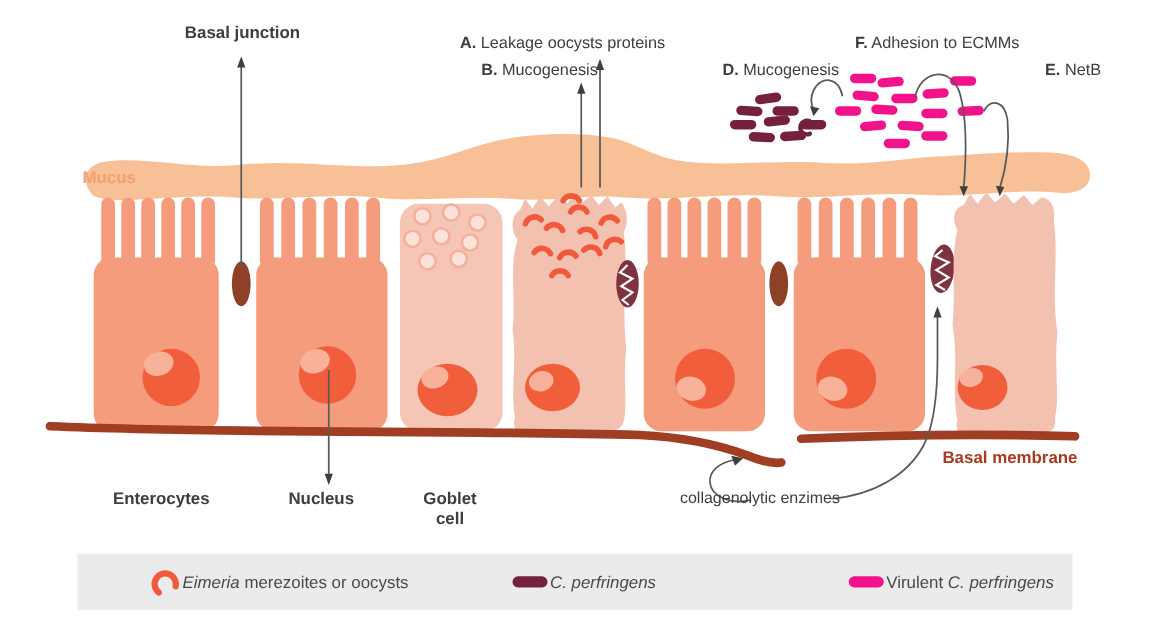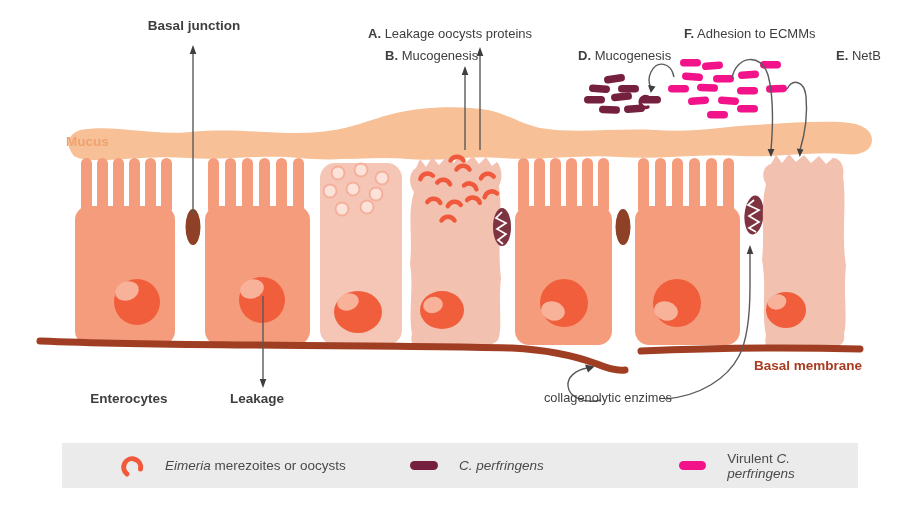--- a/index.html
+++ b/index.html
@@ -8,21 +8,21 @@
   .art{position:absolute;left:0;top:0;}
   .lbl{position:absolute;font-size:13px;color:var(--text);white-space:nowrap;line-height:1.15;}
   .lbl b{font-weight:700;}
   .bold{font-weight:700;font-size:13.5px;}
   .center{text-align:center;white-space:normal;}
   .mucus-lbl{color:var(--mucus-label);padding-left:48px;}
   .basal-lbl{color:var(--basal-membrane-label);text-align:right;}
   .c-call{font-size:12.8px;}
   .legend{position:absolute;left:62px;top:443px;width:796px;height:45px;
           background:var(--legend-bg);}
-  .legend-item{position:absolute;top:0;height:45px;display:flex;align-items:center;gap:21px;
+  .legend-item{position:absolute;top:0;height:45px;display:flex;align-items:center;gap:2px;
                font-size:13.5px;color:var(--legend-text);}
   .legend-item i{font-style:italic;}
   .rod{display:inline-block;width:28px;height:9px;border-radius:4.5px;}
   .dark-rod{background:var(--bacteria-dark);}
   .pink-rod{background:var(--bacteria-pink);}
   .cres{stroke:var(--eimeria);fill:none;stroke-width:5;stroke-linecap:round;}
   svg .finger{fill:var(--cell);}
   svg .arrowline{stroke:var(--arrow);stroke-width:1.4;fill:none;}
   svg .arrowhead{fill:#3f3f3f;}
   svg .eim{stroke:var(--eimeria);stroke-width:4.5;fill:none;stroke-linecap:round;}
@@ -279,22 +279,26 @@
 
   <div class="lbl" style="left:836px;top:49px;">
     <b>E.</b>
     <span>NetB</span>
   </div>
 
   <div class="lbl bold basal-lbl" style="left:702px;top:358px;width:160px;">Basal membrane</div>
 
   <div class="lbl bold center" style="left:79px;top:391px;width:100px;">Enterocytes</div>
 
-  <div class="lbl bold center" style="left:207px;top:391px;width:100px;">Leakage</div>
-
+  <div class="lbl bold center" style="left:207px;top:391px;width:100px;">Nucleus</div>
+
+  <div class="lbl bold center" style="left:312px;top:391px;width:96px;">
+    <div>Goblet</div>
+    <div>cell</div>
+  </div>
 
   <div class="lbl center c-call" style="left:526px;top:391px;width:164px;">
     <div>collagenolytic enzimes</div>
   </div>
 
   <div class="legend">
     <div class="legend-item" style="left:58px;">
       <svg width="24" height="24" viewBox="-12 -12 24 24">
         <path class="cres" d="M -5 8 A 8.5 8.5 0 1 1 8.5 3"></path>
       </svg>

